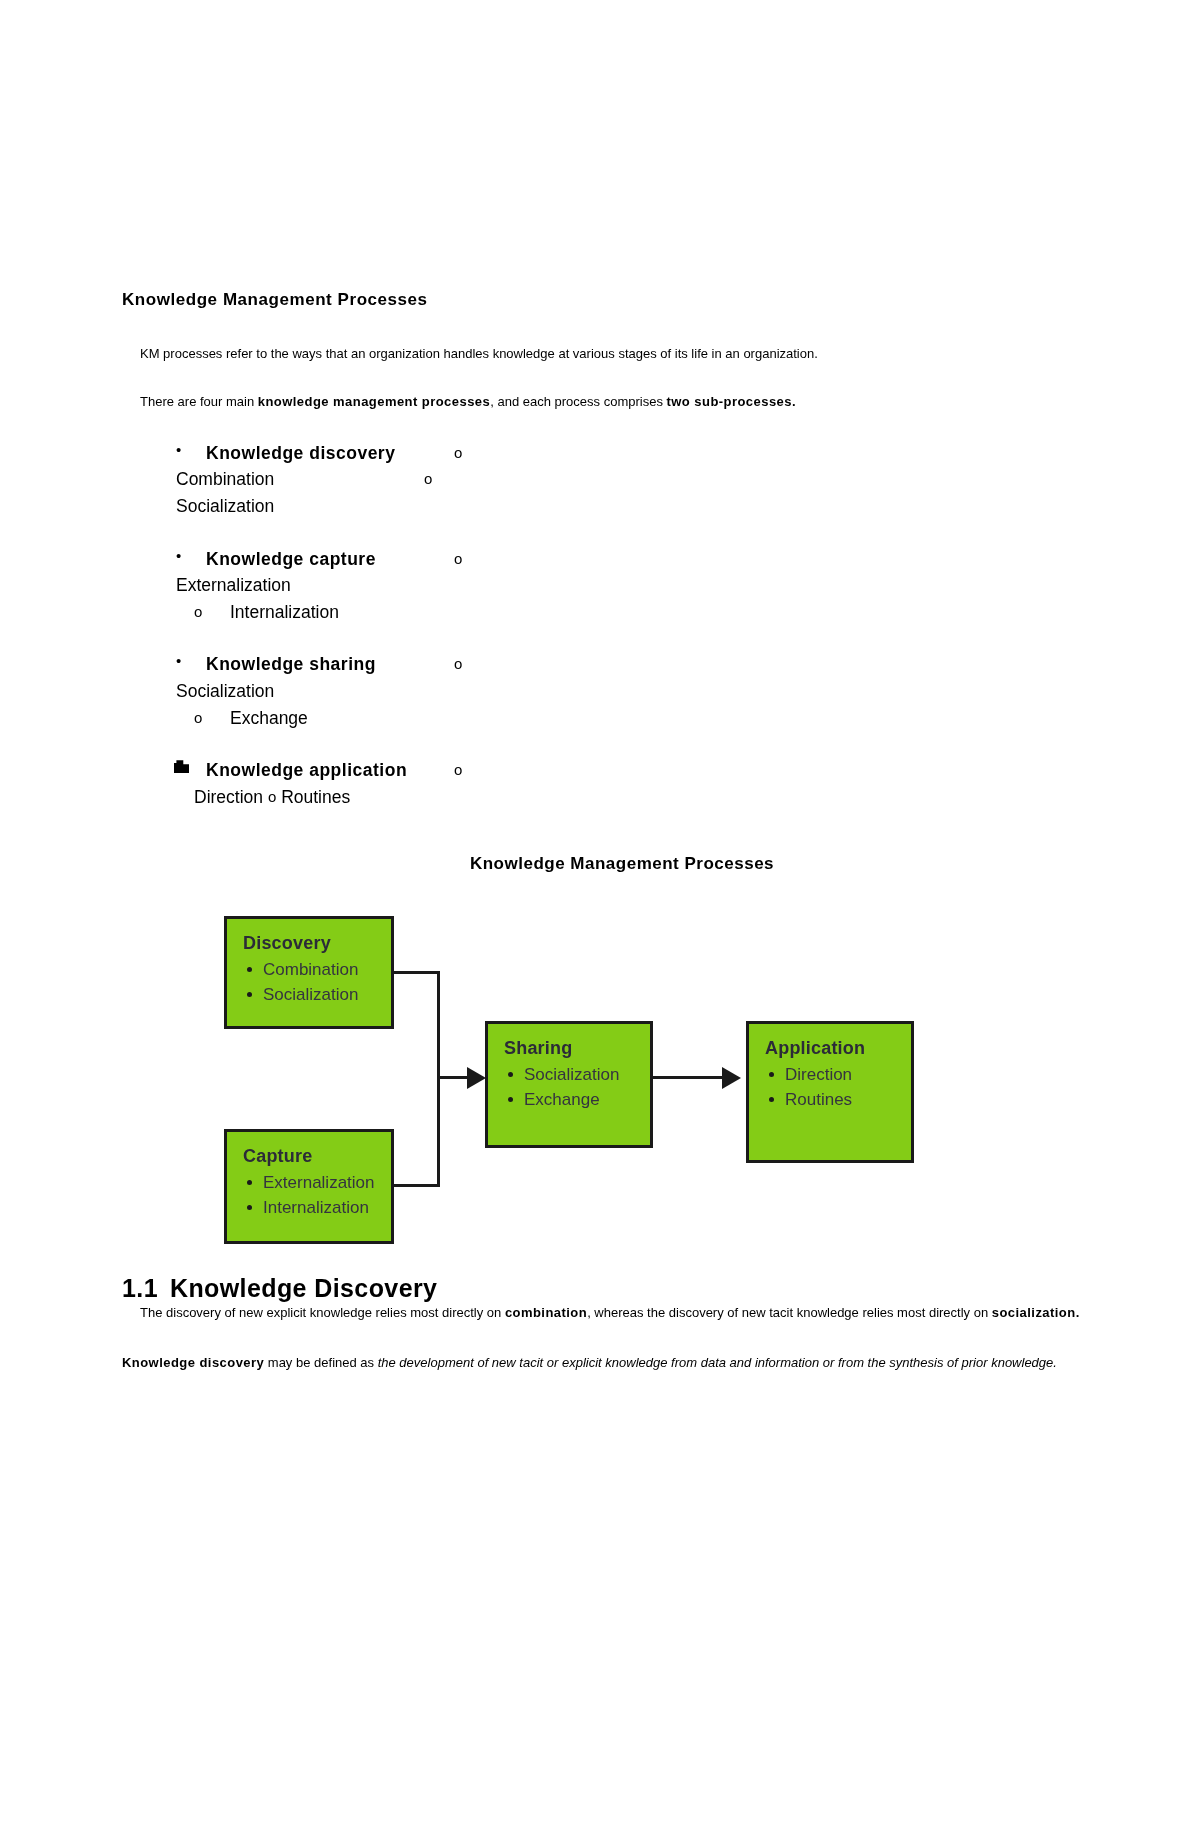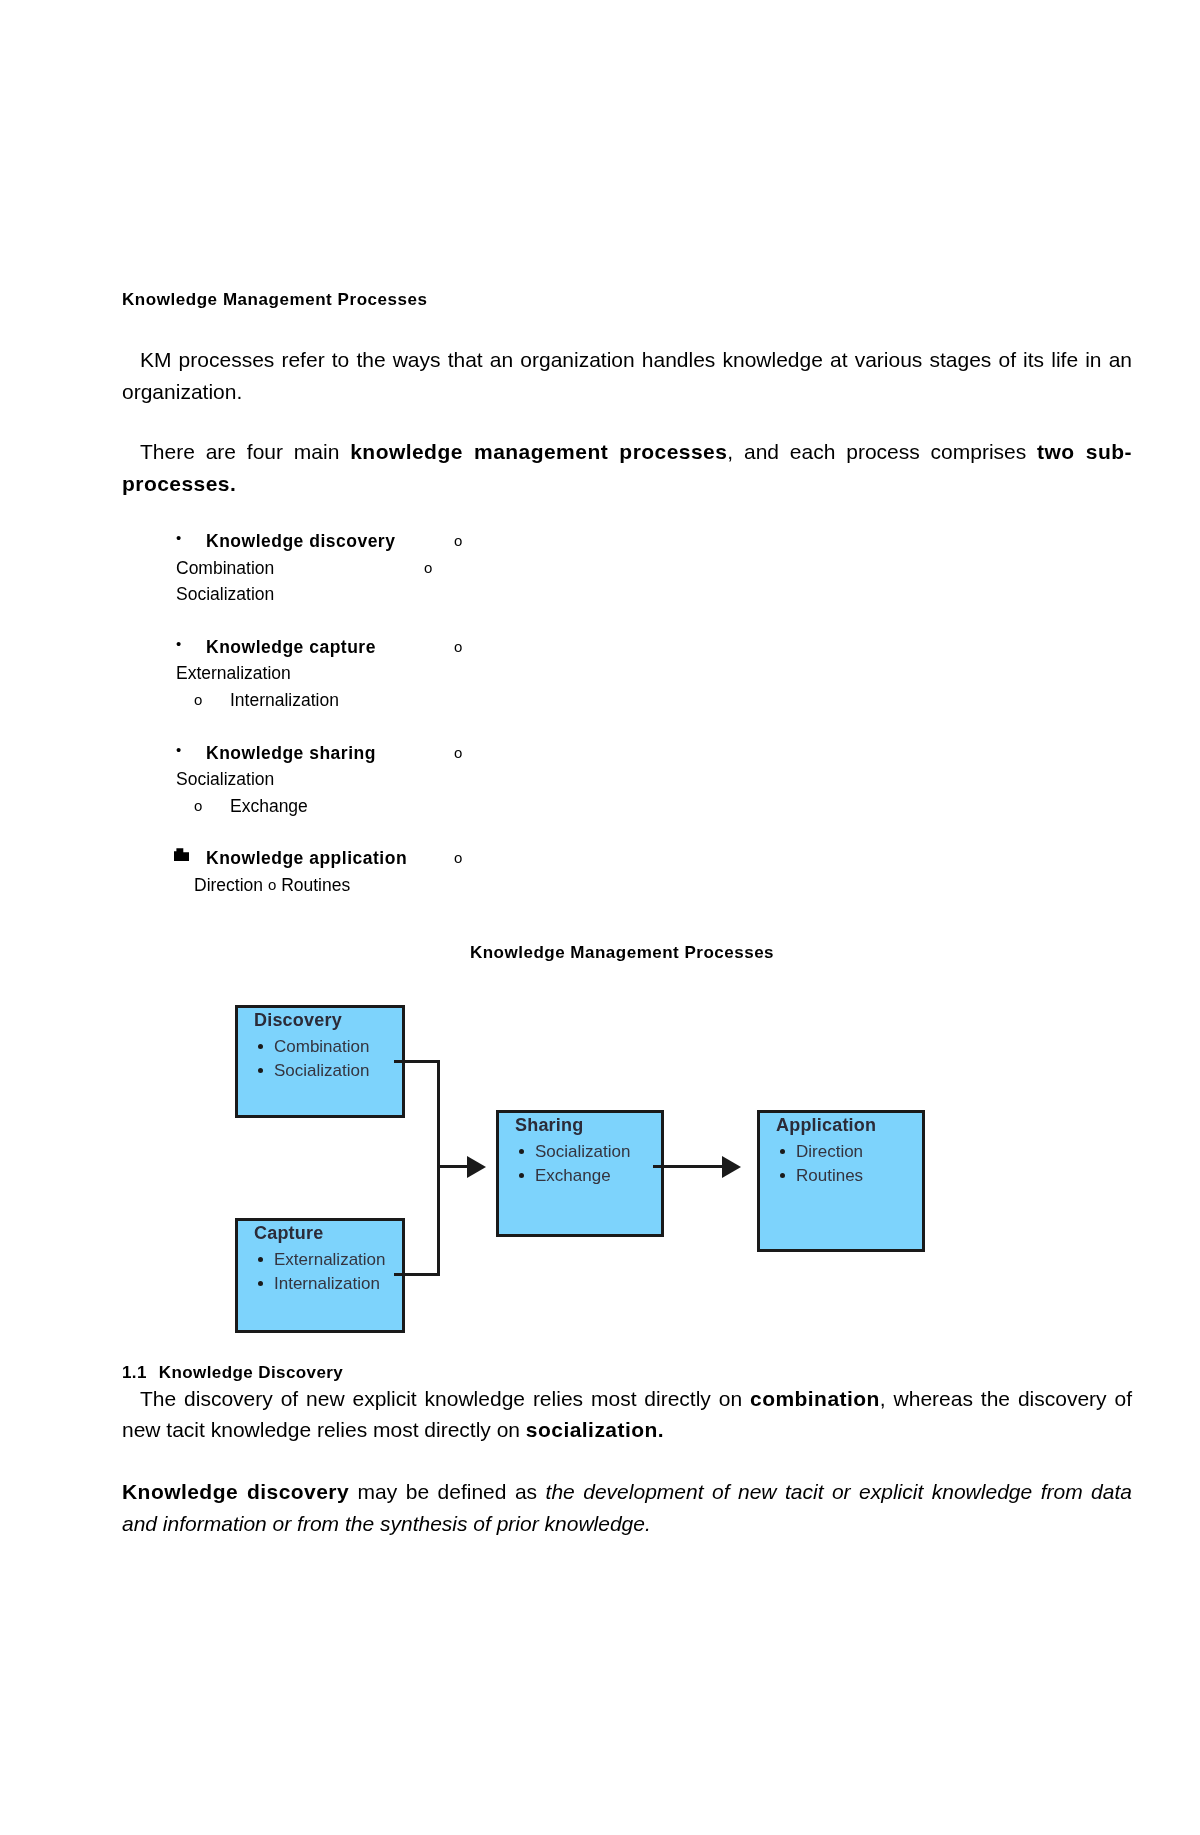--- a/index.html
+++ b/index.html
@@ -30,30 +30,30 @@
 
   
   .h-title {
     font-size: 17px;
     font-weight: bold;
     letter-spacing: 0.55px;
     line-height: 1.2;
     margin: 0 0 34px 0;
   }
   .h-sub {
-    font-size: 17px;
+    font-size: 25px;
     font-weight: bold;
     letter-spacing: 0.4px;
     margin: 0;
   }
   .h-sub .num { margin-right: 12px; }
 
   
   p.para {
-    font-size: 21px;
+    font-size: 13px;
     line-height: 1.52;
     margin: 0 0 28px 0;
     text-align: justify;
     text-justify: inter-word;
   }
   p.para.indent { text-indent: 18px; }
   p.last { margin-bottom: 0; }
   .b { font-weight: bold; letter-spacing: 0.45px; }
   .i { font-style: italic; }
 
@@ -134,24 +134,23 @@
     margin: 0 0 42px 0;
     padding-right: 10px;
   }
   .dgm {
     position: relative;
     height: 350px;
   }
   .box {
     position: absolute;
     border: 3px solid #1a1a1a;
-    background: #7dd3fc;
+    background: #84cc16;
     box-sizing: border-box;
-    padding: 2px 16px 12px 16px;
-    margin-left: 11px;
+    padding: 14px 16px 12px 16px;
   }
   .box-title {
     font-size: 18px;
     font-weight: bold;
     color: #2b2b38;
     letter-spacing: 0.2px;
     margin-bottom: 4px;
   }
   .box ul {
     margin: 0;

